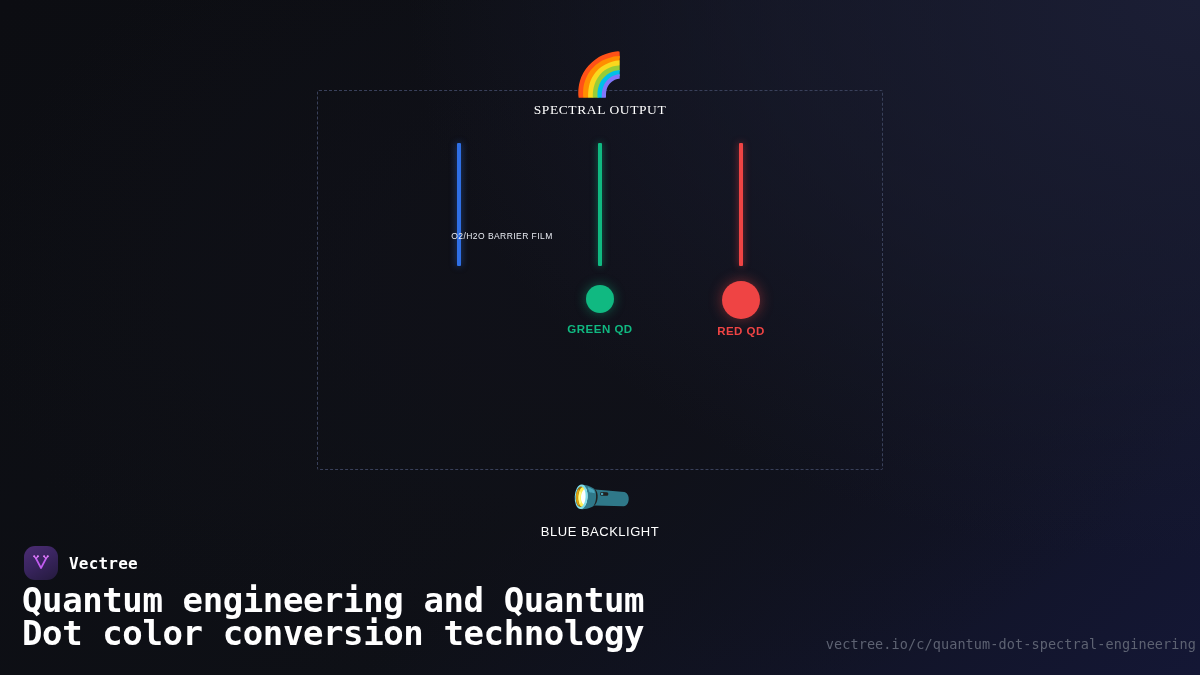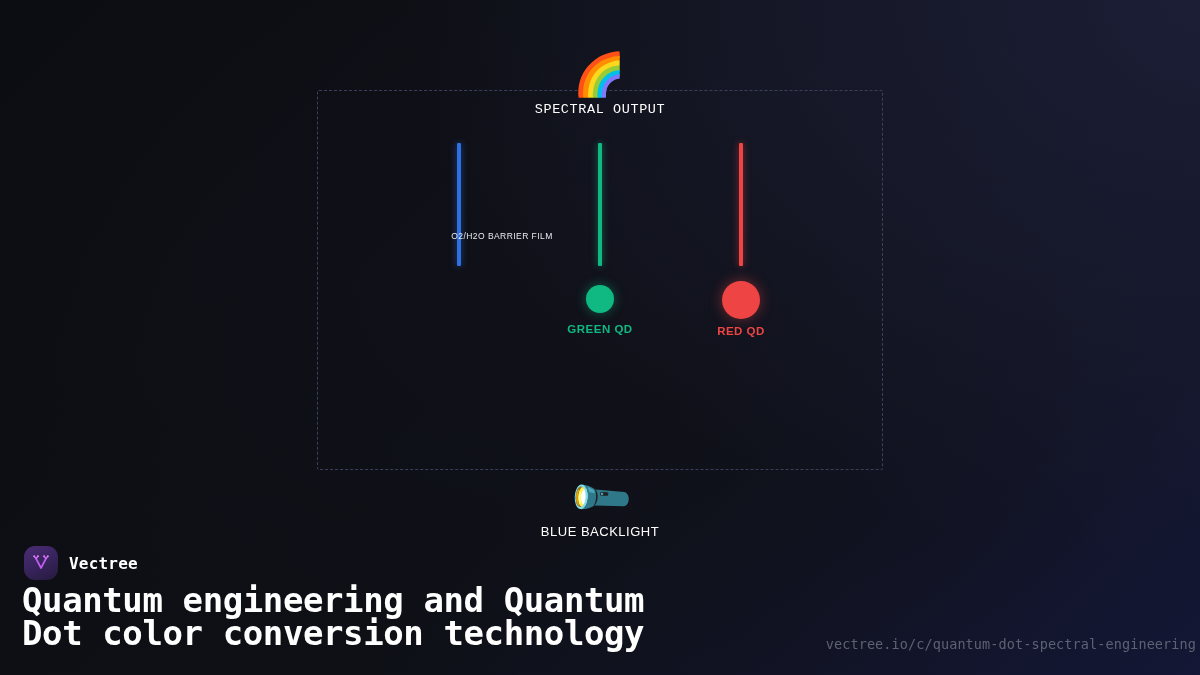--- a/index.html
+++ b/index.html
@@ -60,21 +60,21 @@
     line-height: 46px;
     display: block;
     height: 46px;
   }
   #spectral-output-label {
     display: block;
     margin-top: 4px;
     font-size: 13.5px;
     letter-spacing: 0.6px;
     color: #ffffff;
-    font-family: Liberation Mono, monospace;
+    font-family: Liberation Serif, serif;
     text-align: center;
   }
 
   
   .emission-bar {
     position: absolute;
     top: 143px;
     width: 4px;
     height: 123px;
     border-radius: 1px;

